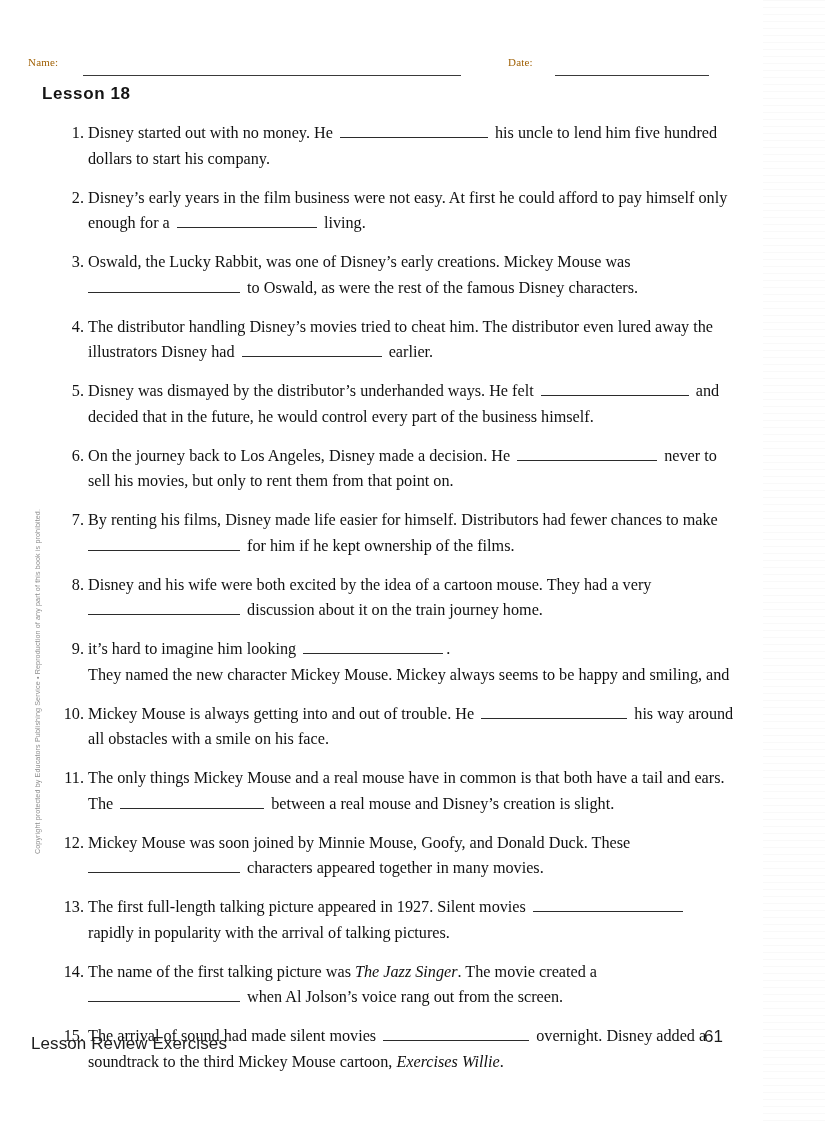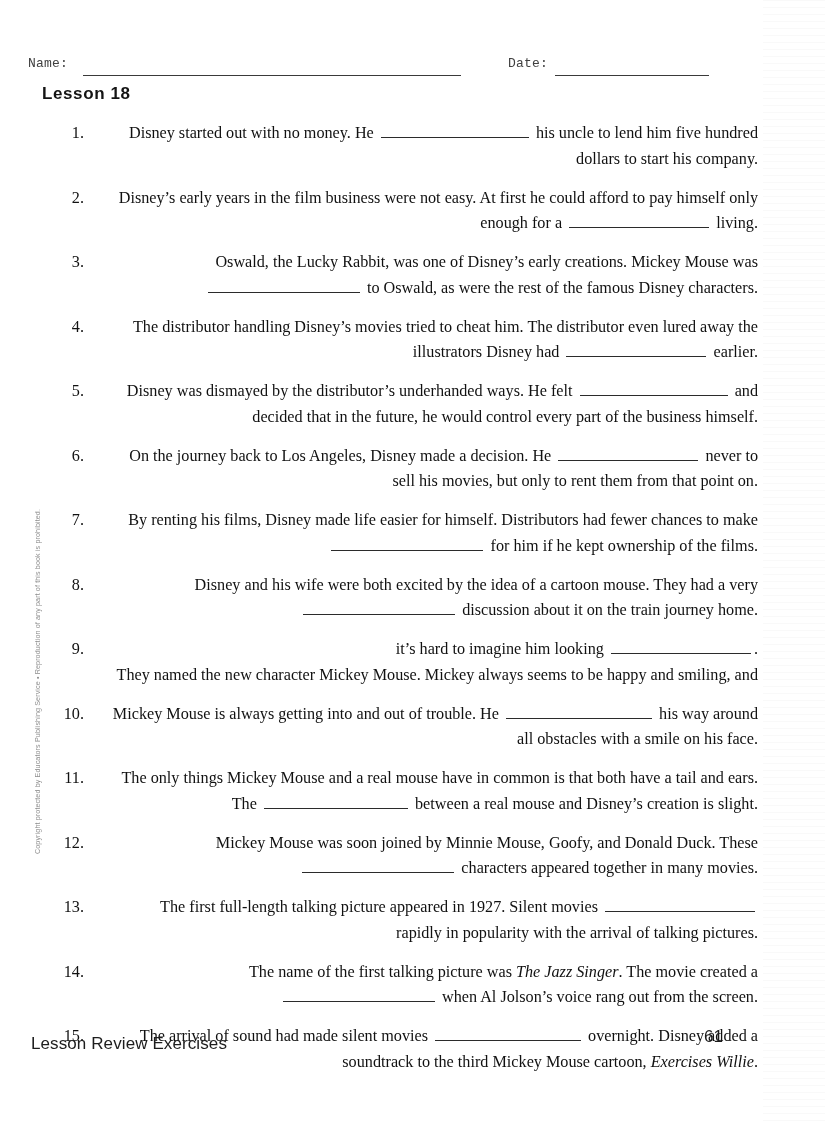--- a/index.html
+++ b/index.html
@@ -20,24 +20,24 @@
   
   .header-row {
     position: absolute;
     left: 28px;
     top: 54px;
     width: 660px;
     height: 26px;
   }
   .name-label, .date-label {
     position: absolute;
-    font-family: Liberation Mono, monospace;
-    font-size: 13px;
+    font-family: Liberation Serif, serif;
+    font-size: 11px;
     letter-spacing: 0.2px;
-    color: #404040;
+    color: #a16207;
     white-space: nowrap;
   }
   .name-label { left: 0px; top: 2px; }
   .date-label { left: 480px; top: 2px; }
 
   .rule {
     position: absolute;
     border-bottom: 1.3px solid #3a3a3a;
     height: 0;
   }
@@ -85,21 +85,21 @@
     padding-right: 4px;
     color: #111111;
   }
   .q-body {
     flex: 1 1 auto;
     font-size: 16.2px;
     line-height: 25.5px;
     color: #111111;
     text-align: left;
   }
-  .q-line { display: block; white-space: nowrap; text-align: right; }
+  .q-line { display: block; white-space: nowrap; }
 
   
   .blank {
     display: inline-block;
     border-bottom: 1.2px solid #2b2b2b;
     height: 0.92em;
     vertical-align: baseline;
     margin: 0 3px;
   }
   .blank.w-lead { margin-left: 0; }

